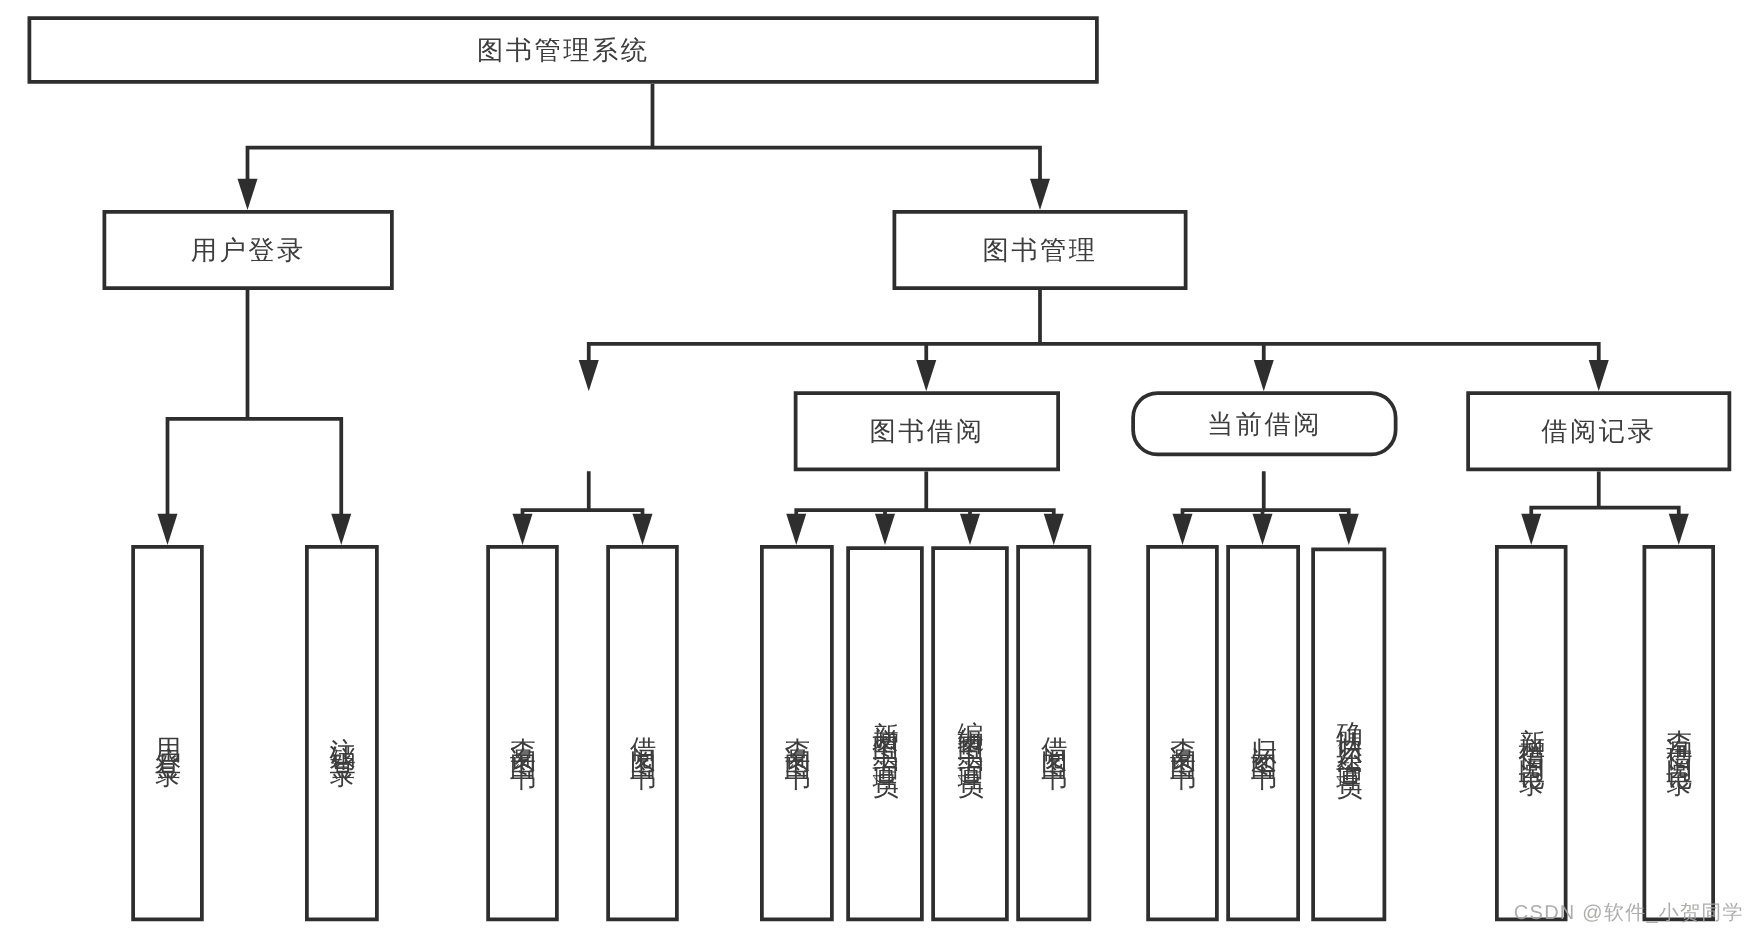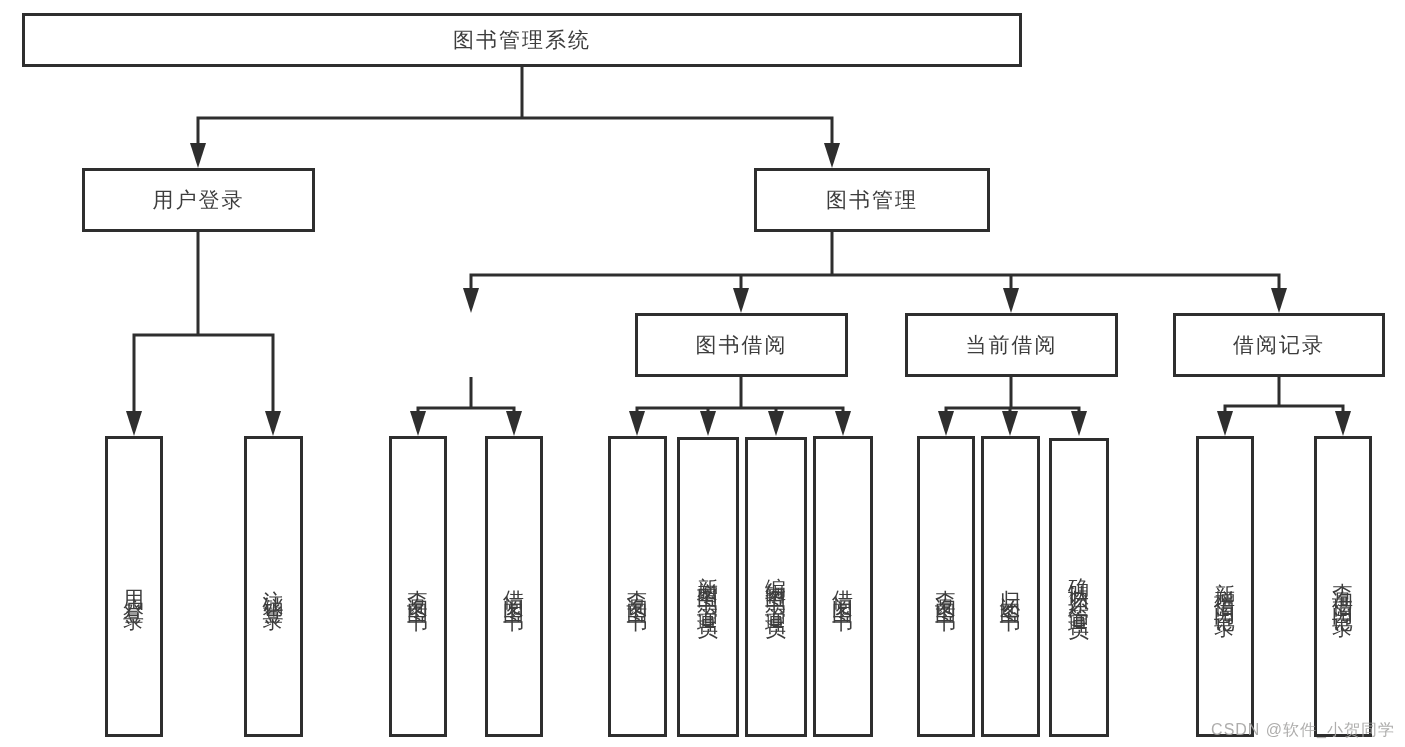--- a/index.html
+++ b/index.html
@@ -90,35 +90,35 @@
       <polygon points="768,411 784,411 776,436"></polygon>
       <polygon points="835,411 851,411 843,436"></polygon>
       <polygon points="938,411 954,411 946,436"></polygon>
       <polygon points="1002,411 1018,411 1010,436"></polygon>
       <polygon points="1071,411 1087,411 1079,436"></polygon>
       <polygon points="1217,411 1233,411 1225,436"></polygon>
       <polygon points="1335,411 1351,411 1343,436"></polygon>
     </g>
   </svg>
 
-  <div class="node h" style="left:22px; top:13px; width:1000px; height:54px;">
+  <div class="node h" style="left:22px; top:13px; width:857px; height:54px;">
     <span>图书管理系统</span>
   </div>
 
   <div class="node h" style="left:82px; top:168px; width:233px; height:64px;">
     <span>用户登录</span>
   </div>
-  <div class="node h" style="left:714px; top:168px; width:236px; height:64px;margin-left:40px;">
+  <div class="node h" style="left:714px; top:168px; width:236px; height:64px;">
     <span>图书管理</span>
   </div>
 
   <div class="node h" style="left:635px; top:313px; width:213px; height:64px;">
     <span>图书借阅</span>
   </div>
-  <div class="node h" style="left:905px; top:313px; width:213px; height:64px;">
+  <div class="node h" style="left:905px; top:313px; width:213px; height:52px;border-radius:21px;">
     <span>当前借阅</span>
   </div>
   <div class="node h" style="left:1173px; top:313px; width:212px; height:64px;">
     <span>借阅记录</span>
   </div>
 
   <div class="node v" style="left:105px; top:436px; width:58px; height:301px;">
     <span>用户登录</span>
   </div>
   <div class="node v" style="left:244px; top:436px; width:59px; height:301px;">

